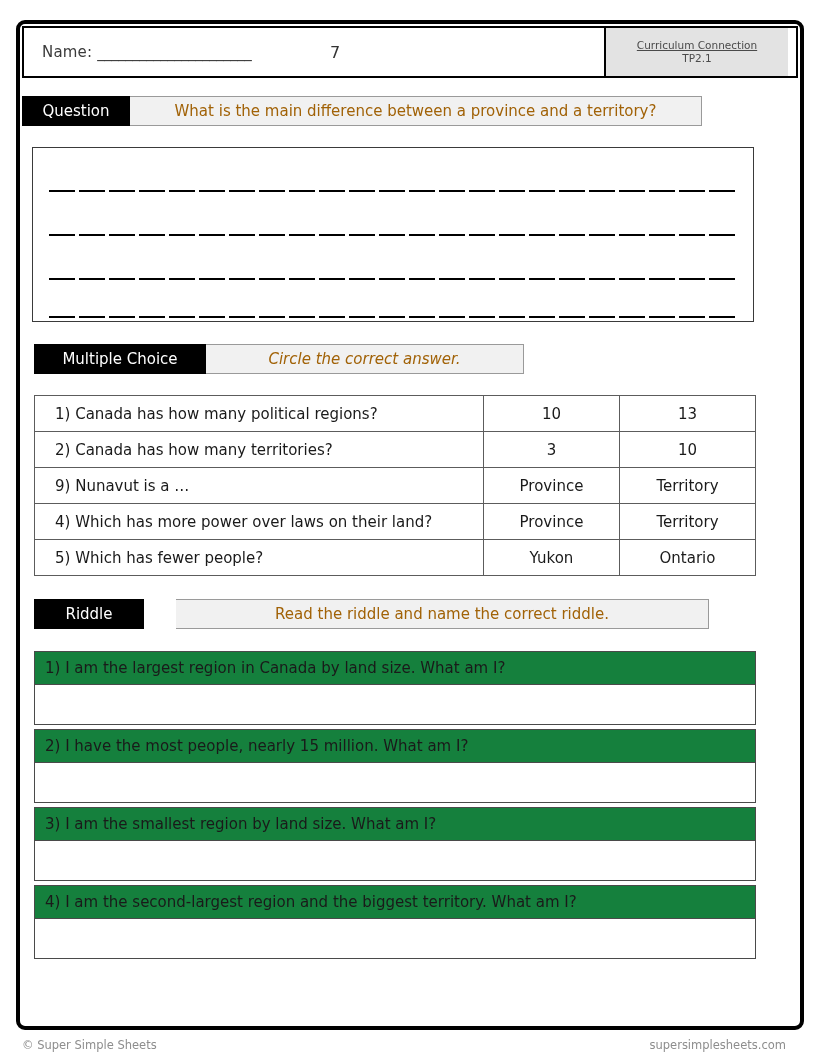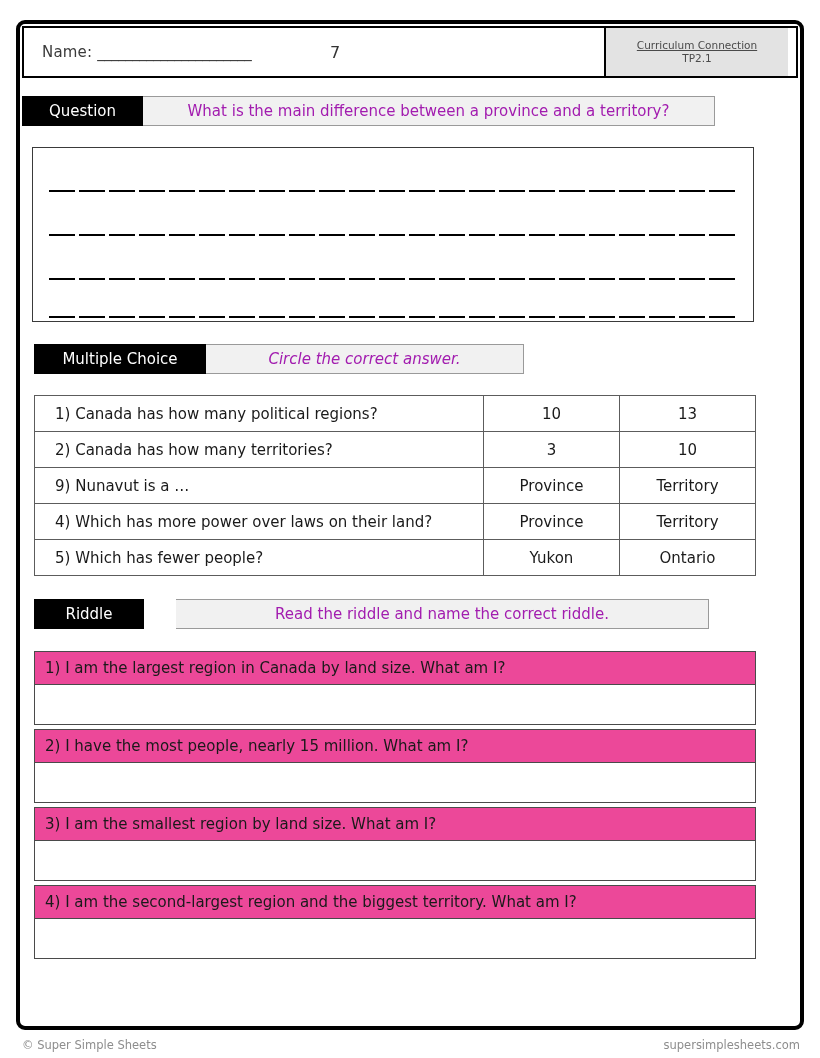--- a/index.html
+++ b/index.html
@@ -104,34 +104,34 @@
     background: #000000;
     color: #ffffff;
     font-size: 15px;
     display: flex;
     align-items: center;
     justify-content: center;
     padding: 0 16px;
     box-sizing: border-box;
     white-space: nowrap;
   }
-  .section-tag.w-question { width: 121px; }
+  .section-tag.w-question { width: 108px; }
   .section-tag.w-mc { width: 172px; }
   .section-tag.w-riddle { width: 110px; }
 
   .section-desc {
     background: #f1f1f1;
     border: 1px solid #9a9a9a;
     border-left: none;
     font-size: 15px;
     display: flex;
     align-items: center;
     justify-content: center;
     box-sizing: border-box;
-    color: #a21caf;
+    color: #a16207;
     white-space: nowrap;
   }
   .section-desc.w-question { width: 572px; }
   .section-desc.w-mc { width: 318px; font-style: italic; }
   .section-desc.w-riddle { width: 533px; }
 
   
   .answer-box {
     margin-top: 21px;
     margin-left: 10px;
@@ -190,21 +190,21 @@
   table.riddle-table {
     width: 100%;
     border-collapse: collapse;
   }
   table.riddle-table td {
     border: 1.5px solid #4a4a4a;
     box-sizing: border-box;
     font-size: 15px;
   }
   td.riddle-prompt {
-    background: #ec4899;
+    background: #15803d;
     height: 33px;
     padding-left: 10px;
   }
   td.riddle-answer {
     background: #ffffff;
     height: 40px;
   }
   tr.riddle-spacer td {
     border: none;
     height: 5px;
@@ -223,21 +223,21 @@
     color: #8d8d8d;
     text-decoration: underline;
   }
   .footer .left {
     position: absolute;
     left: 22px;
     top: 3px;
   }
   .footer .right {
     position: absolute;
-    right: 20px;
+    right: 34px;
     top: 3px;
   }
 </style>
 </head>
 <body>
 
 <div class="page-frame"></div>
 
 <div class="page-inner">
 

